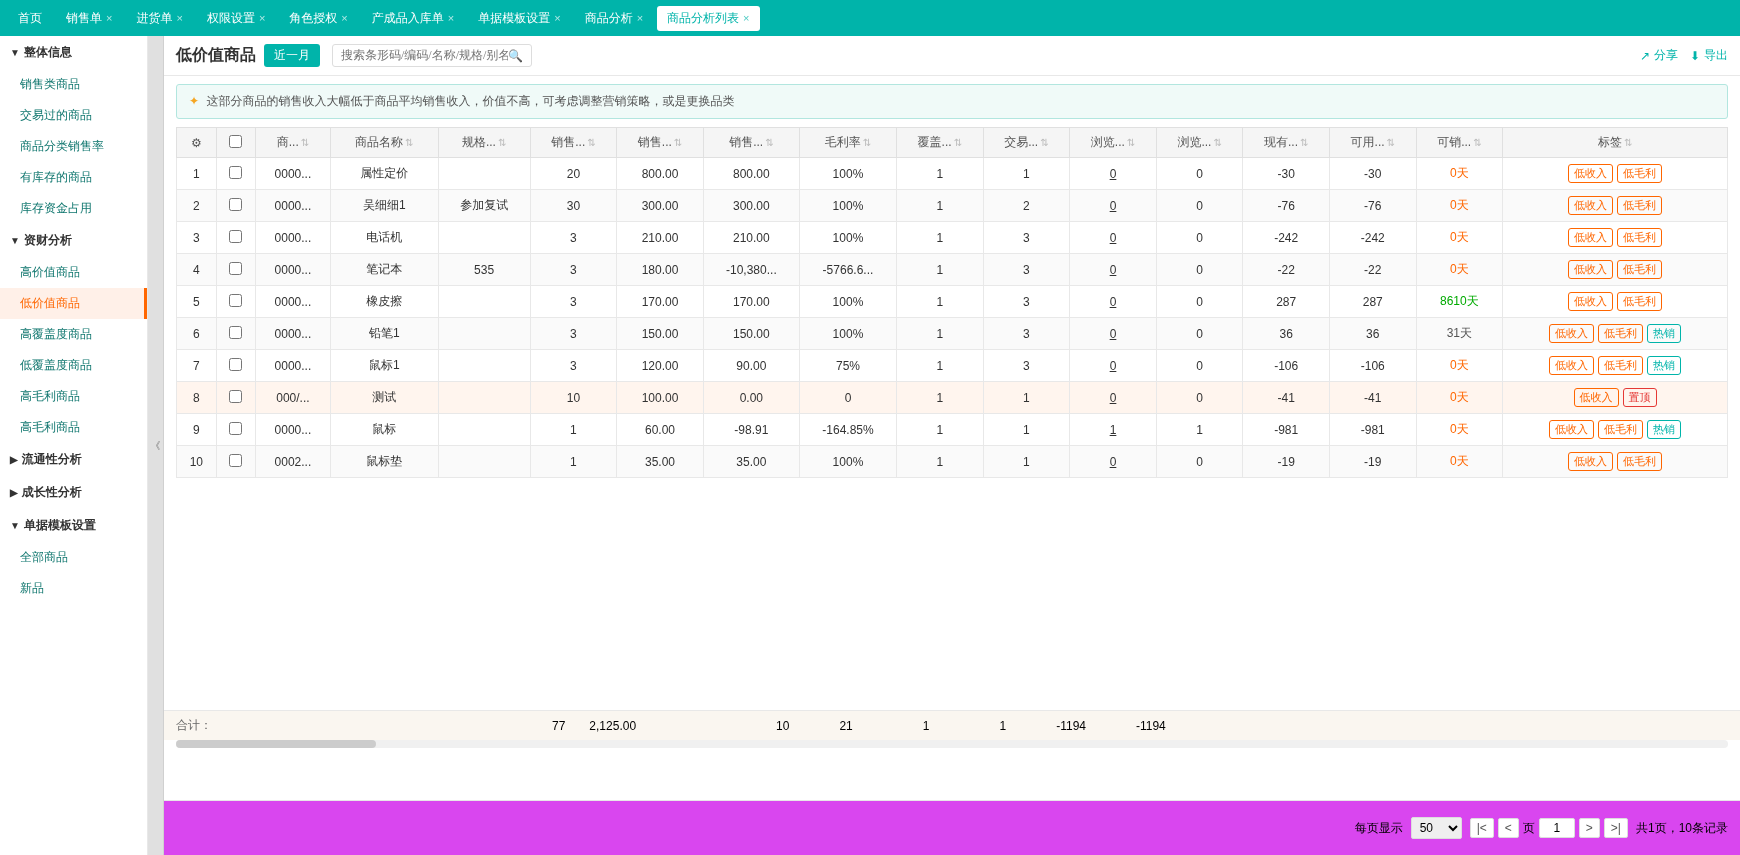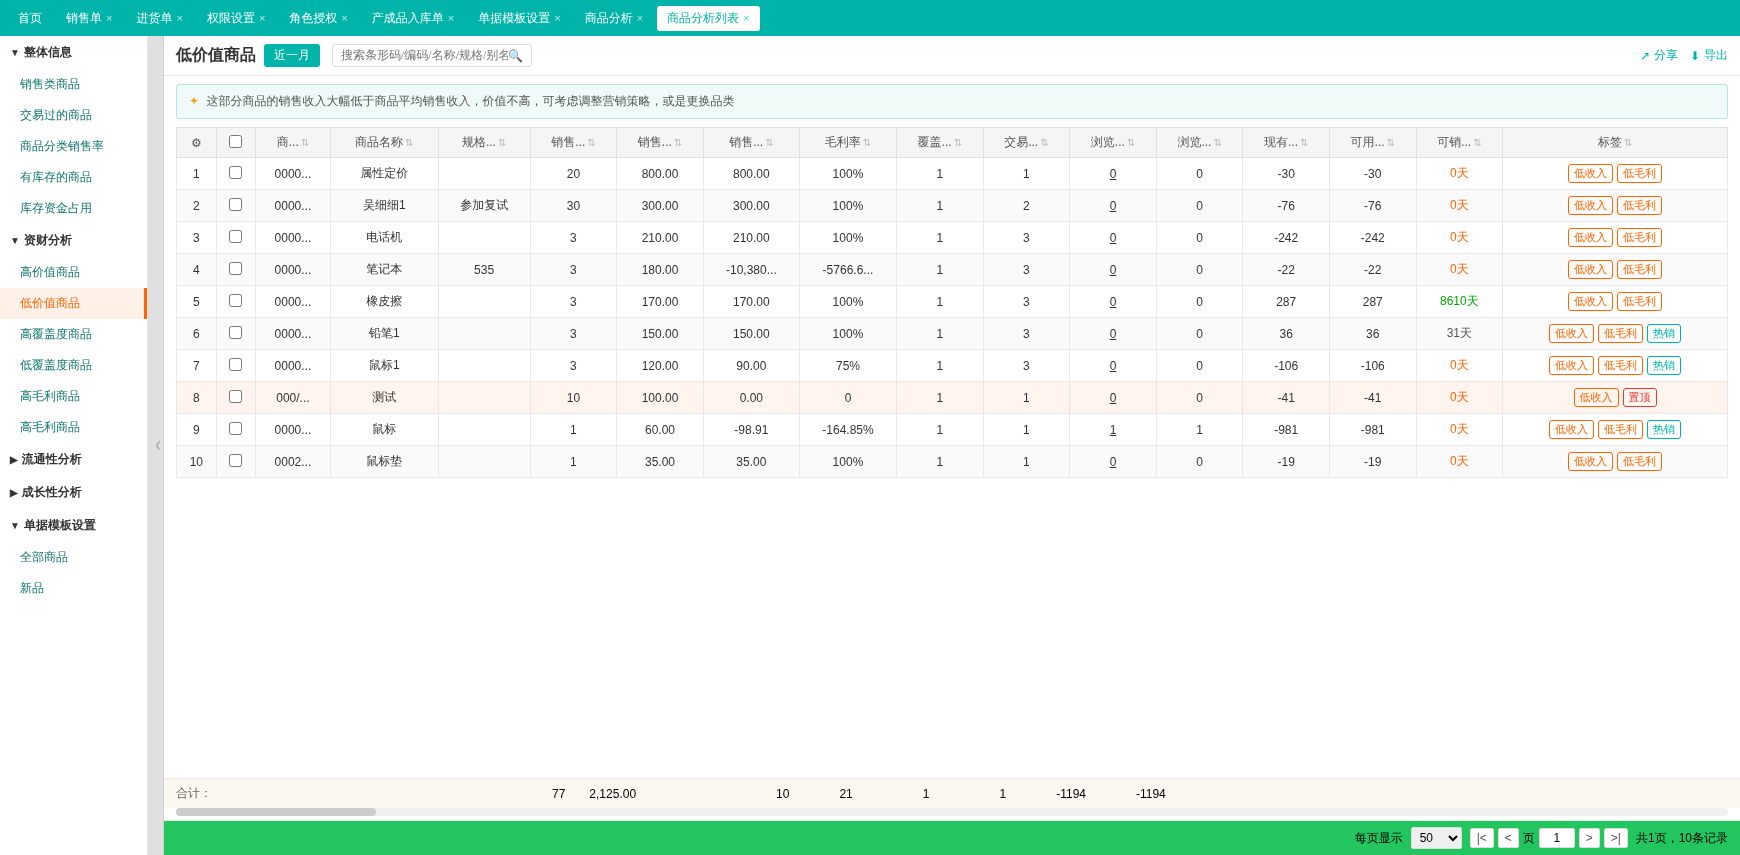--- a/index.html
+++ b/index.html
@@ -208,25 +208,26 @@
       font-size: 12px;
       gap: 20px;
     }
     .total-label { color: #666; font-weight: normal; }
 
     
     .pagination-bar {
       display: flex;
       align-items: center;
       justify-content: flex-end;
-      padding: 6px 12px;
+      padding: 16px 12px;
       border-top: 1px solid #e8e8e8;
       gap: 8px;
-      background: #22c55e;
-      font-size: 12px;
+      background: #d946ef;
+      font-size: 12px;
+      margin-top: 48px;
     }
     .pagination-select {
       border: 1px solid #ddd;
       padding: 2px 4px;
       border-radius: 2px;
       font-size: 12px;
     }
     .page-nav {
       display: flex;
       align-items: center;

